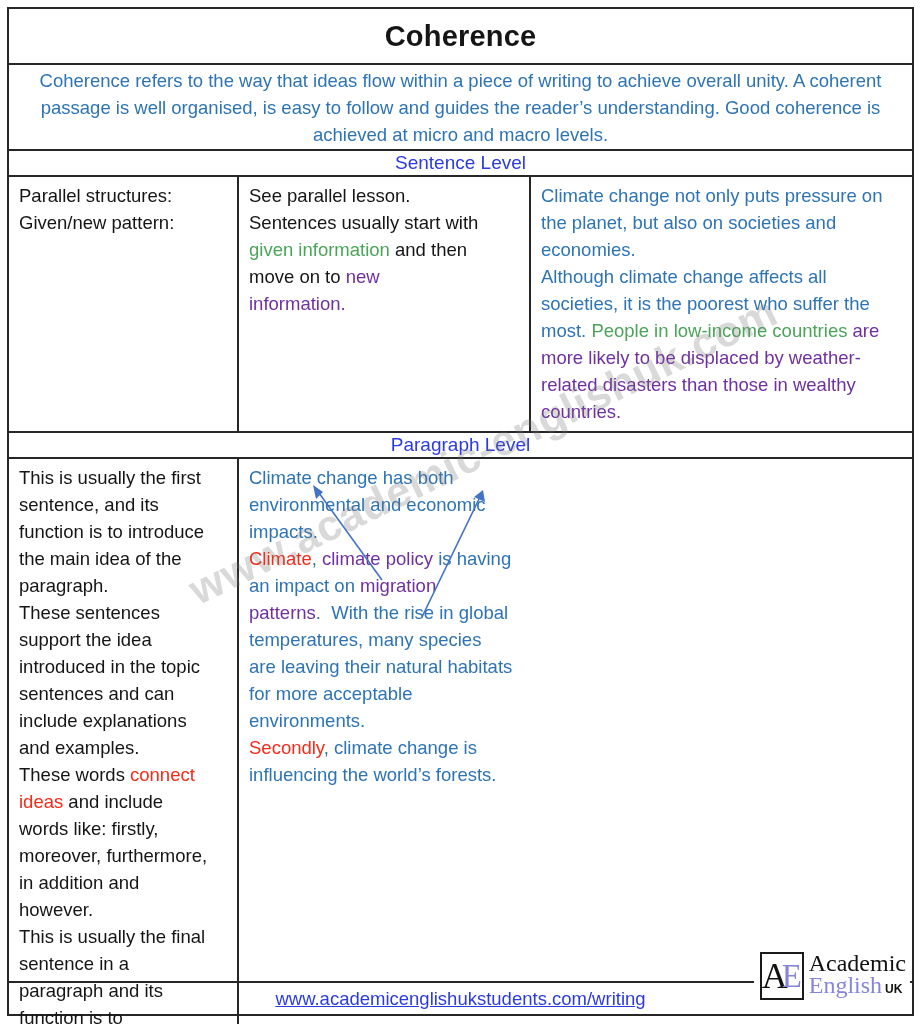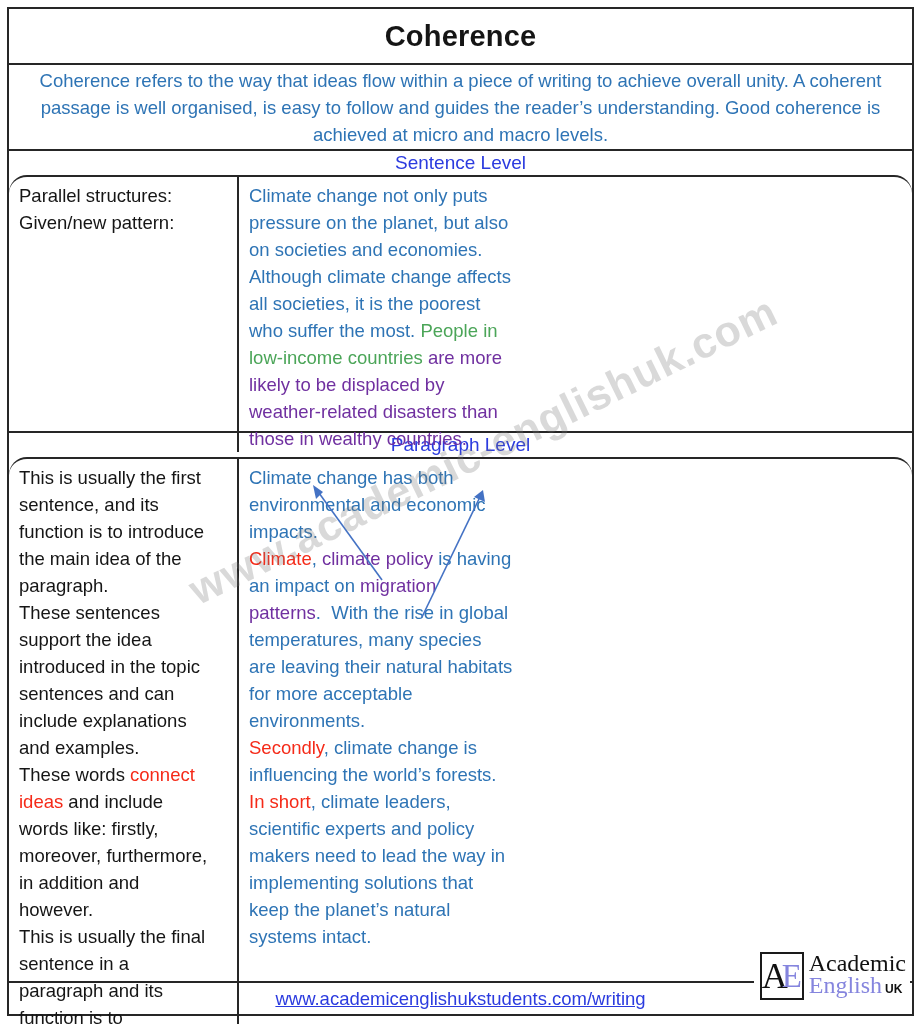--- a/index.html
+++ b/index.html
@@ -39,21 +39,20 @@
     border-top:2px solid var(--border);
     height:26px;
     display:flex;align-items:center;justify-content:center;
     color:var(--bblue);
     font-size:19px;
   }
   .body-section{
     border-top:2px solid var(--border);
     display:grid;
     grid-template-columns:228px 292px 1fr;
-    border-radius:18px;
   }
   .sentence-section{height:256px;}
   .paragraph-section{height:524px;}
   .cell{
     box-sizing:border-box;
     padding:5px 10px 0 10px;
     font-size:18.5px;line-height:27px;
     position:relative;
   }
   .cell + .cell{border-left:2px solid var(--border);}
@@ -124,20 +123,25 @@
 
     <div class="row intro-row">Coherence refers to the way that ideas flow within a piece of writing to achieve overall unity.  A coherent passage is well organised, is easy to follow and guides the reader’s understanding. Good coherence is achieved at micro and macro levels.</div>
 
     <div class="row level-row">Sentence Level</div>
 
     <div class="row body-section sentence-section">
       <div class="cell label-cell">
         <p>Parallel structures:</p>
         <p class="mt-sl-2">Given/new pattern:</p>
       </div>
+      <div class="cell expl-cell">
+        <p><span class="c-black">See parallel lesson.</span></p>
+        <p class="mt-sl-2"><span class="c-black">Sentences usually start with </span><span class="c-green">given information</span><span class="c-black"> and then move on to </span><span class="c-purple">new
+information.</span></p>
+      </div>
       <div class="cell ex-cell">
         <p><span class="c-blue">Climate change not only puts pressure on the planet, but also on societies and economies.</span></p>
         <p class="mt-sl-ex2"><span class="c-blue">Although climate change affects all societies, it is the poorest who suffer the most. </span><span class="c-green">People in low-income countries </span><span class="c-purple">are more likely to be displaced by weather-related disasters than those in wealthy countries.</span></p>
       </div>
     </div>
 
     <div class="row level-row">Paragraph Level</div>
 
     <div class="row body-section paragraph-section">
       <div class="cell expl-cell">
@@ -149,21 +153,20 @@
       <div class="cell ex-cell">
         <svg class="arrows-svg" width="300" height="175" viewBox="0 0 300 175">
           <line x1="143" y1="121" x2="80" y2="34" stroke="#4472C4" stroke-width="1.6"></line>
           <polygon points="74,26 84,33 77,40" fill="#4472C4"></polygon>
           <line x1="183" y1="158" x2="240" y2="40" stroke="#4472C4" stroke-width="1.6"></line>
           <polygon points="244,31 246,43 235,38" fill="#4472C4"></polygon>
         </svg>
         <p><span class="c-blue">Climate change has both environmental and economic impacts.</span></p>
         <p class="mt-pl-x2"><span class="c-red">Climate</span><span class="c-blue">, </span><span class="c-purple">climate policy</span><span class="c-blue"> is having an impact on </span><span class="c-purple">migration patterns</span><span class="c-blue">.  With the rise in global temperatures, many species are leaving their natural habitats for more acceptable environments.</span></p>
         <p class="mt-pl-x3"><span class="c-red">Secondly</span><span class="c-blue">, climate change is influencing the world’s forests.</span></p>
-        <p class="mt-pl-x4"><span class="c-red">In short</span><span class="c-blue">, climate leaders, scientific experts and policy makers need to lead the way in implementing solutions that keep the planet’s natural systems intact.</span></p>
       </div>
     </div>
 
     <div class="row footer-row">
       <a class="footer-link">www.academicenglishukstudents.com/writing</a>
     </div>
 
   </div>
 
   <div class="watermark">www.academic-englishuk.com</div>

